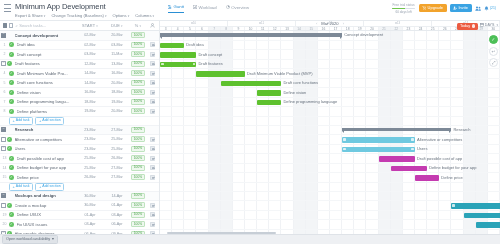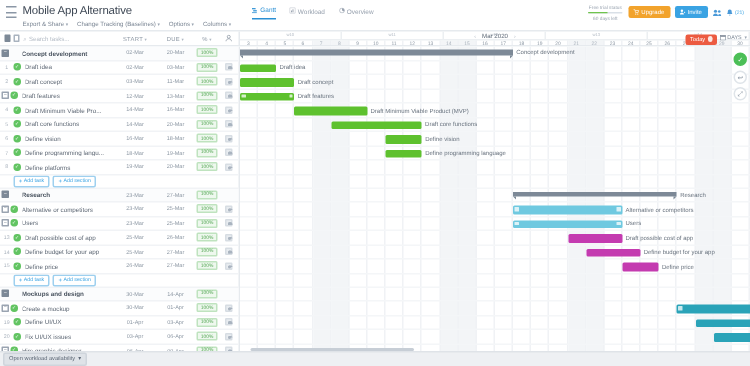--- a/index.html
+++ b/index.html
@@ -126,21 +126,21 @@
 <div class="app">
 
   <div class="topbar">
     <div class="hamburger">
         <i></i>
         <i></i>
         <i></i>
       </div>
 
     <div class="titleblock">
-      <div class="proj-title">Mobile App Alternative</div>
+      <div class="proj-title">Minimum App Development</div>
       <div class="menurow">
         <div class="menuitem"><span>Export &amp; Share</span><span class="caret">▾</span></div>
         <div class="menuitem"><span>Change Tracking (Baselines)</span><span class="caret">▾</span></div>
         <div class="menuitem"><span>Options</span><span class="caret">▾</span></div>
         <div class="menuitem"><span>Columns</span><span class="caret">▾</span></div>
       </div>
     </div>
 
     <div class="tabs">
       <div class="tab active">

